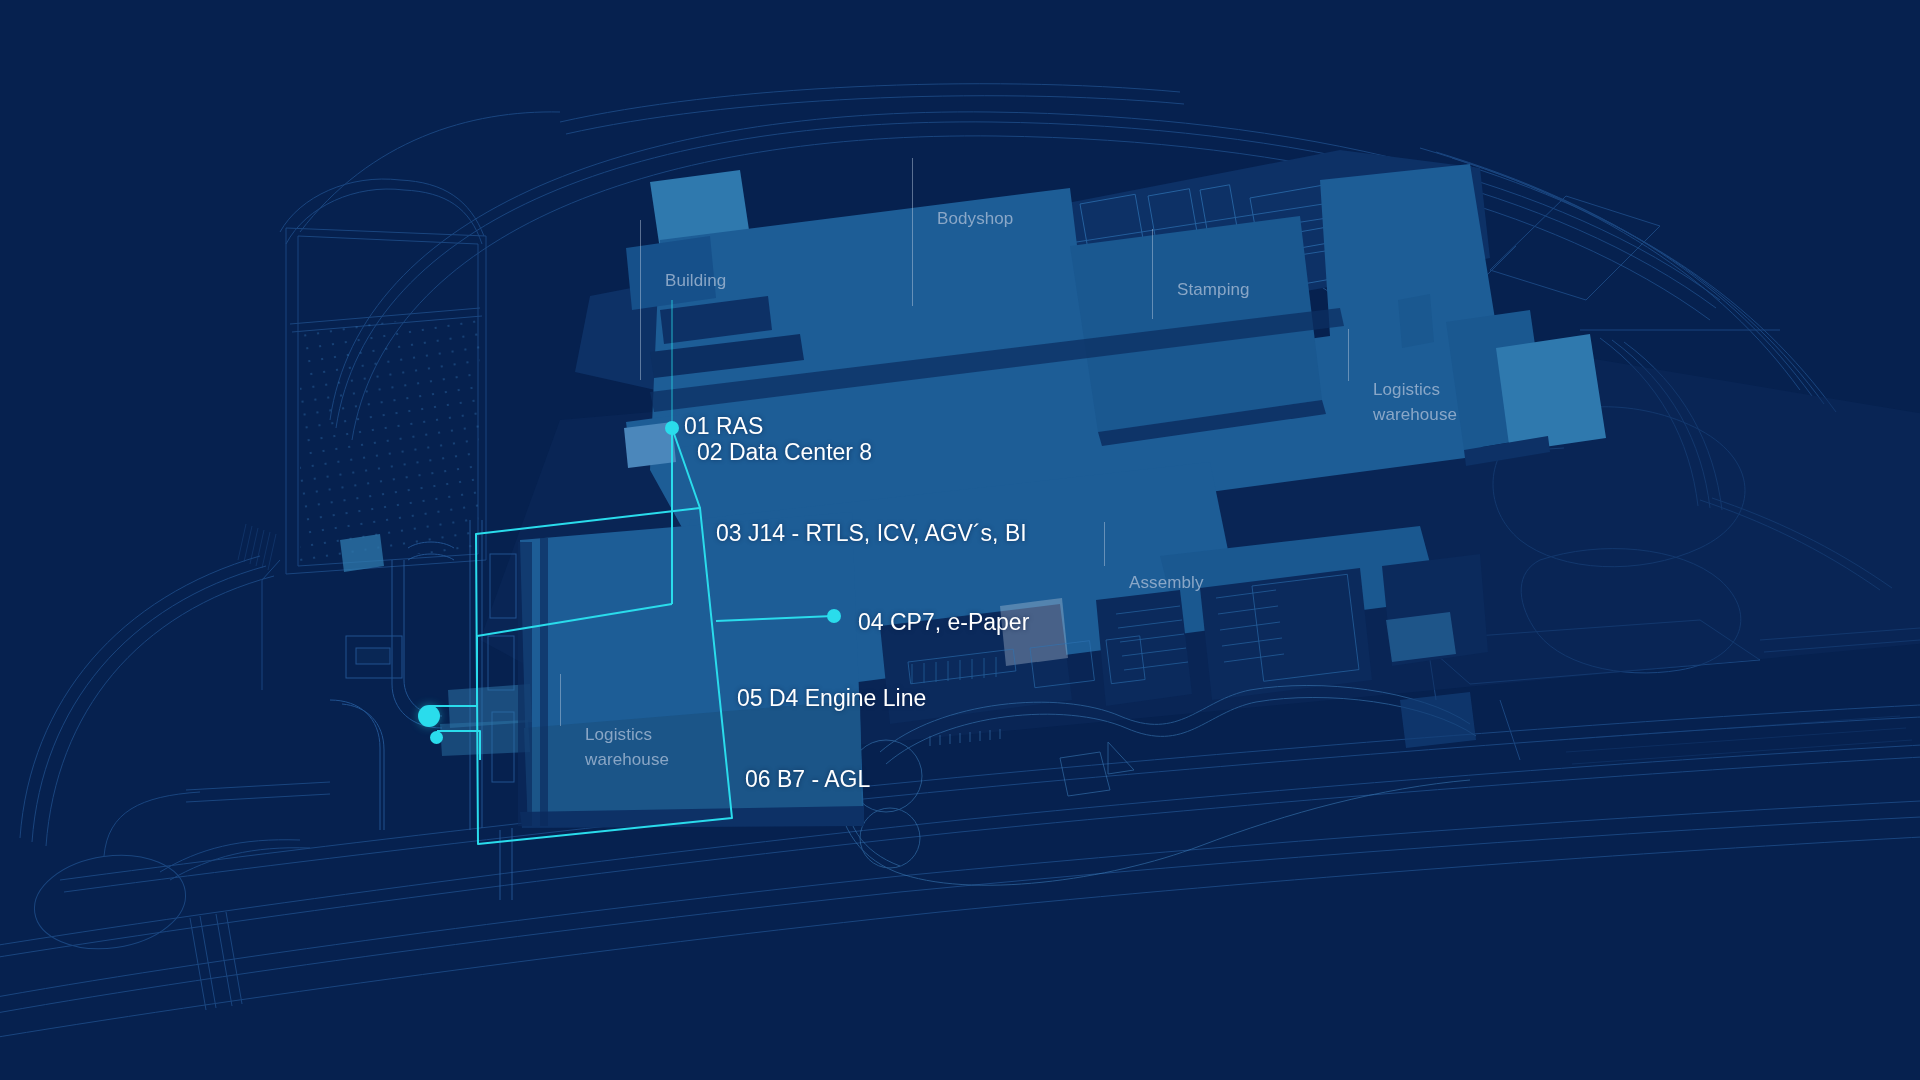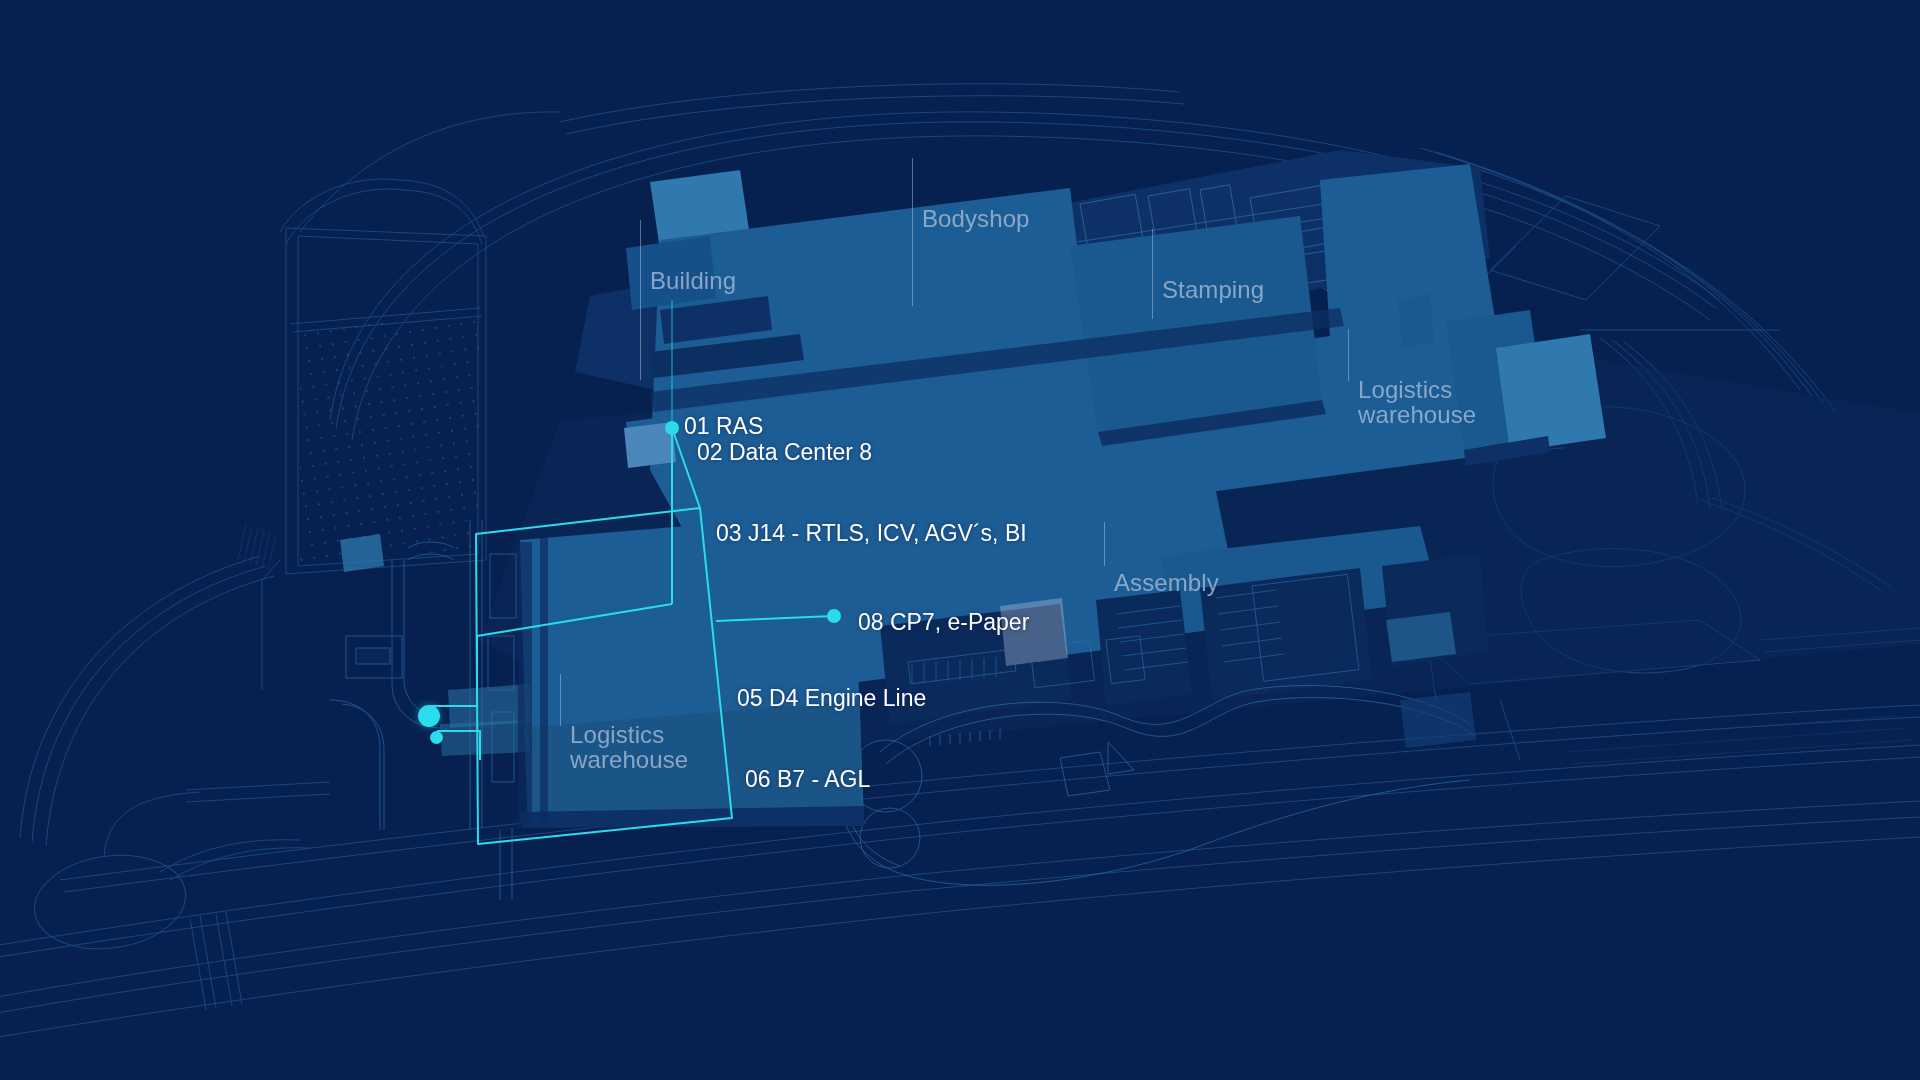--- a/index.html
+++ b/index.html
@@ -28,26 +28,26 @@
     left: 0; top: 0;
     width: 1920px;
     height: 1080px;
     pointer-events: none;
   }
 
   
   .zone-label {
     position: absolute;
     color: #9db4d0;
-    font-size: 24px;
+    font-size: 17px;
     font-weight: 400;
     line-height: 25px;
     letter-spacing: .1px;
     white-space: pre-line;
-    padding-left: 10px;
+    padding-left: 25px;
     opacity: .86;
   }
   .zone-label .tick {
     position: absolute;
     left: 0;
     top: 2px;
     width: 1px;
     background: #b9cbe0;
     opacity: .55;
   }
@@ -376,21 +376,21 @@
       <span>Logistics
 warehouse</span>
     </div>
 
     <div class="poi-label" style="left:684px; top:416px;">01 RAS</div>
 
     <div class="poi-label" style="left:697px; top:442px;">02 Data Center 8</div>
 
     <div class="poi-label" style="left:716px; top:523px;">03 J14 - RTLS, ICV, AGV´s, BI</div>
 
-    <div class="poi-label" style="left:858px; top:612px;">08 CP7, e-Paper</div>
+    <div class="poi-label" style="left:858px; top:612px;">04 CP7, e-Paper</div>
 
     <div class="poi-label" style="left:737px; top:688px;">05 D4 Engine Line</div>
 
     <div class="poi-label" style="left:745px; top:769px;">06 B7 - AGL</div>
 
     <div class="marker mid" style="left:665px; top:421px;"></div>
     <div class="marker mid" style="left:827px; top:609px;"></div>
 
 
     <div class="marker big" style="left:418px; top:705px;"></div>

